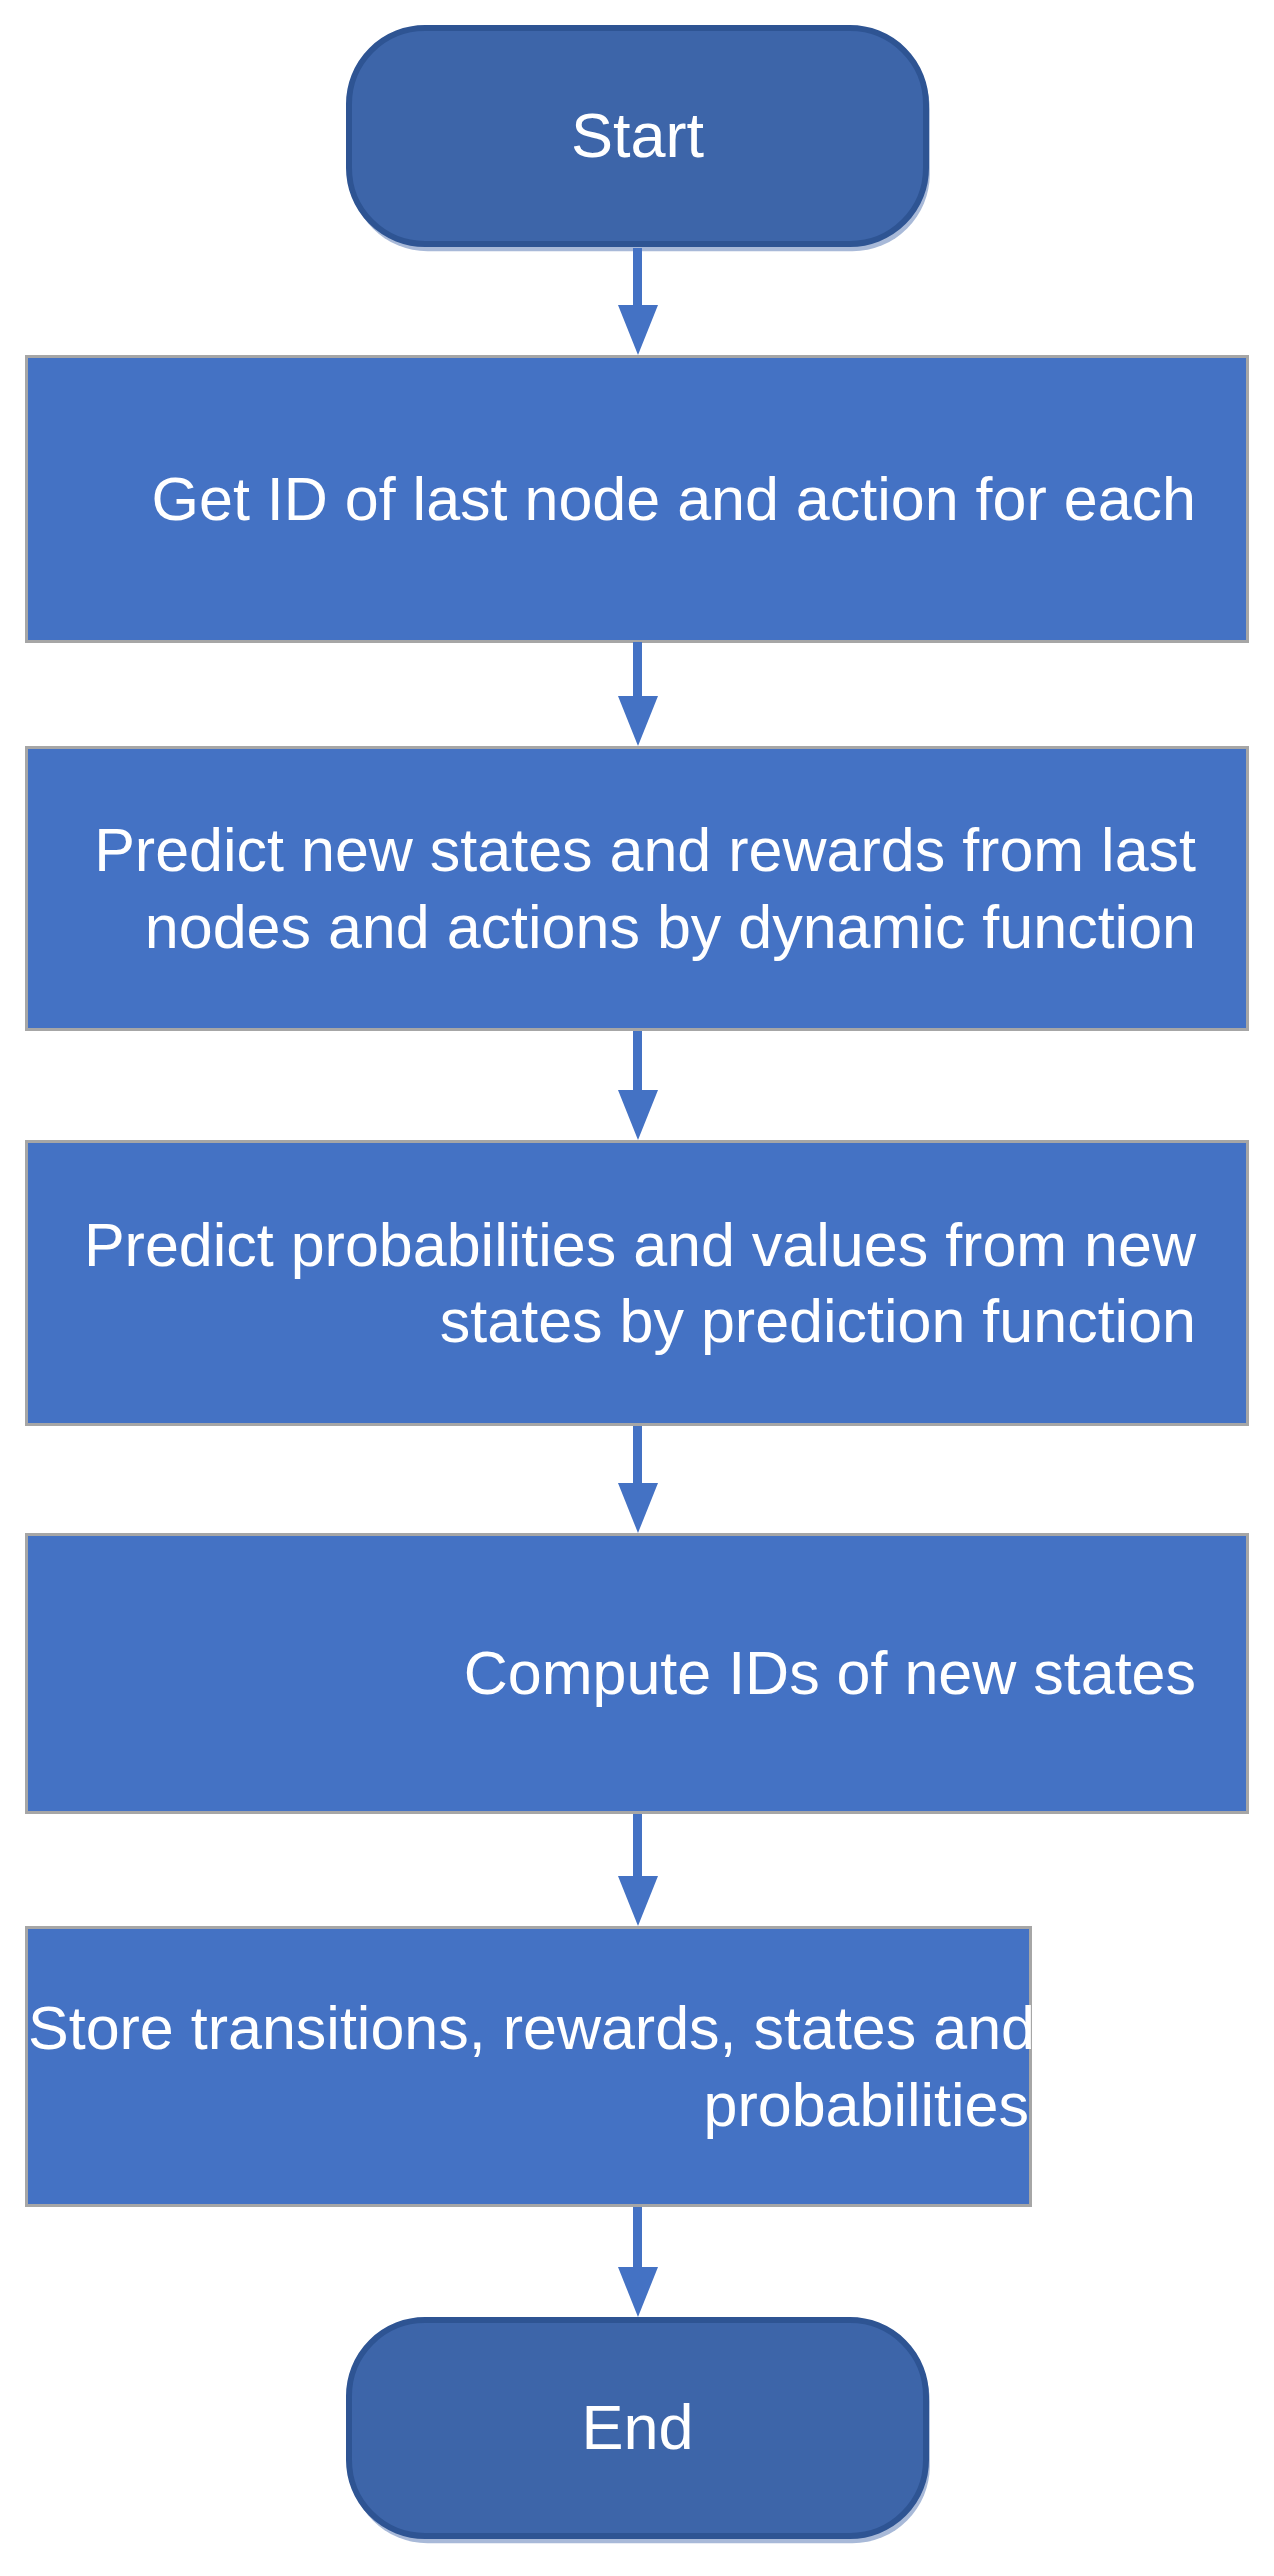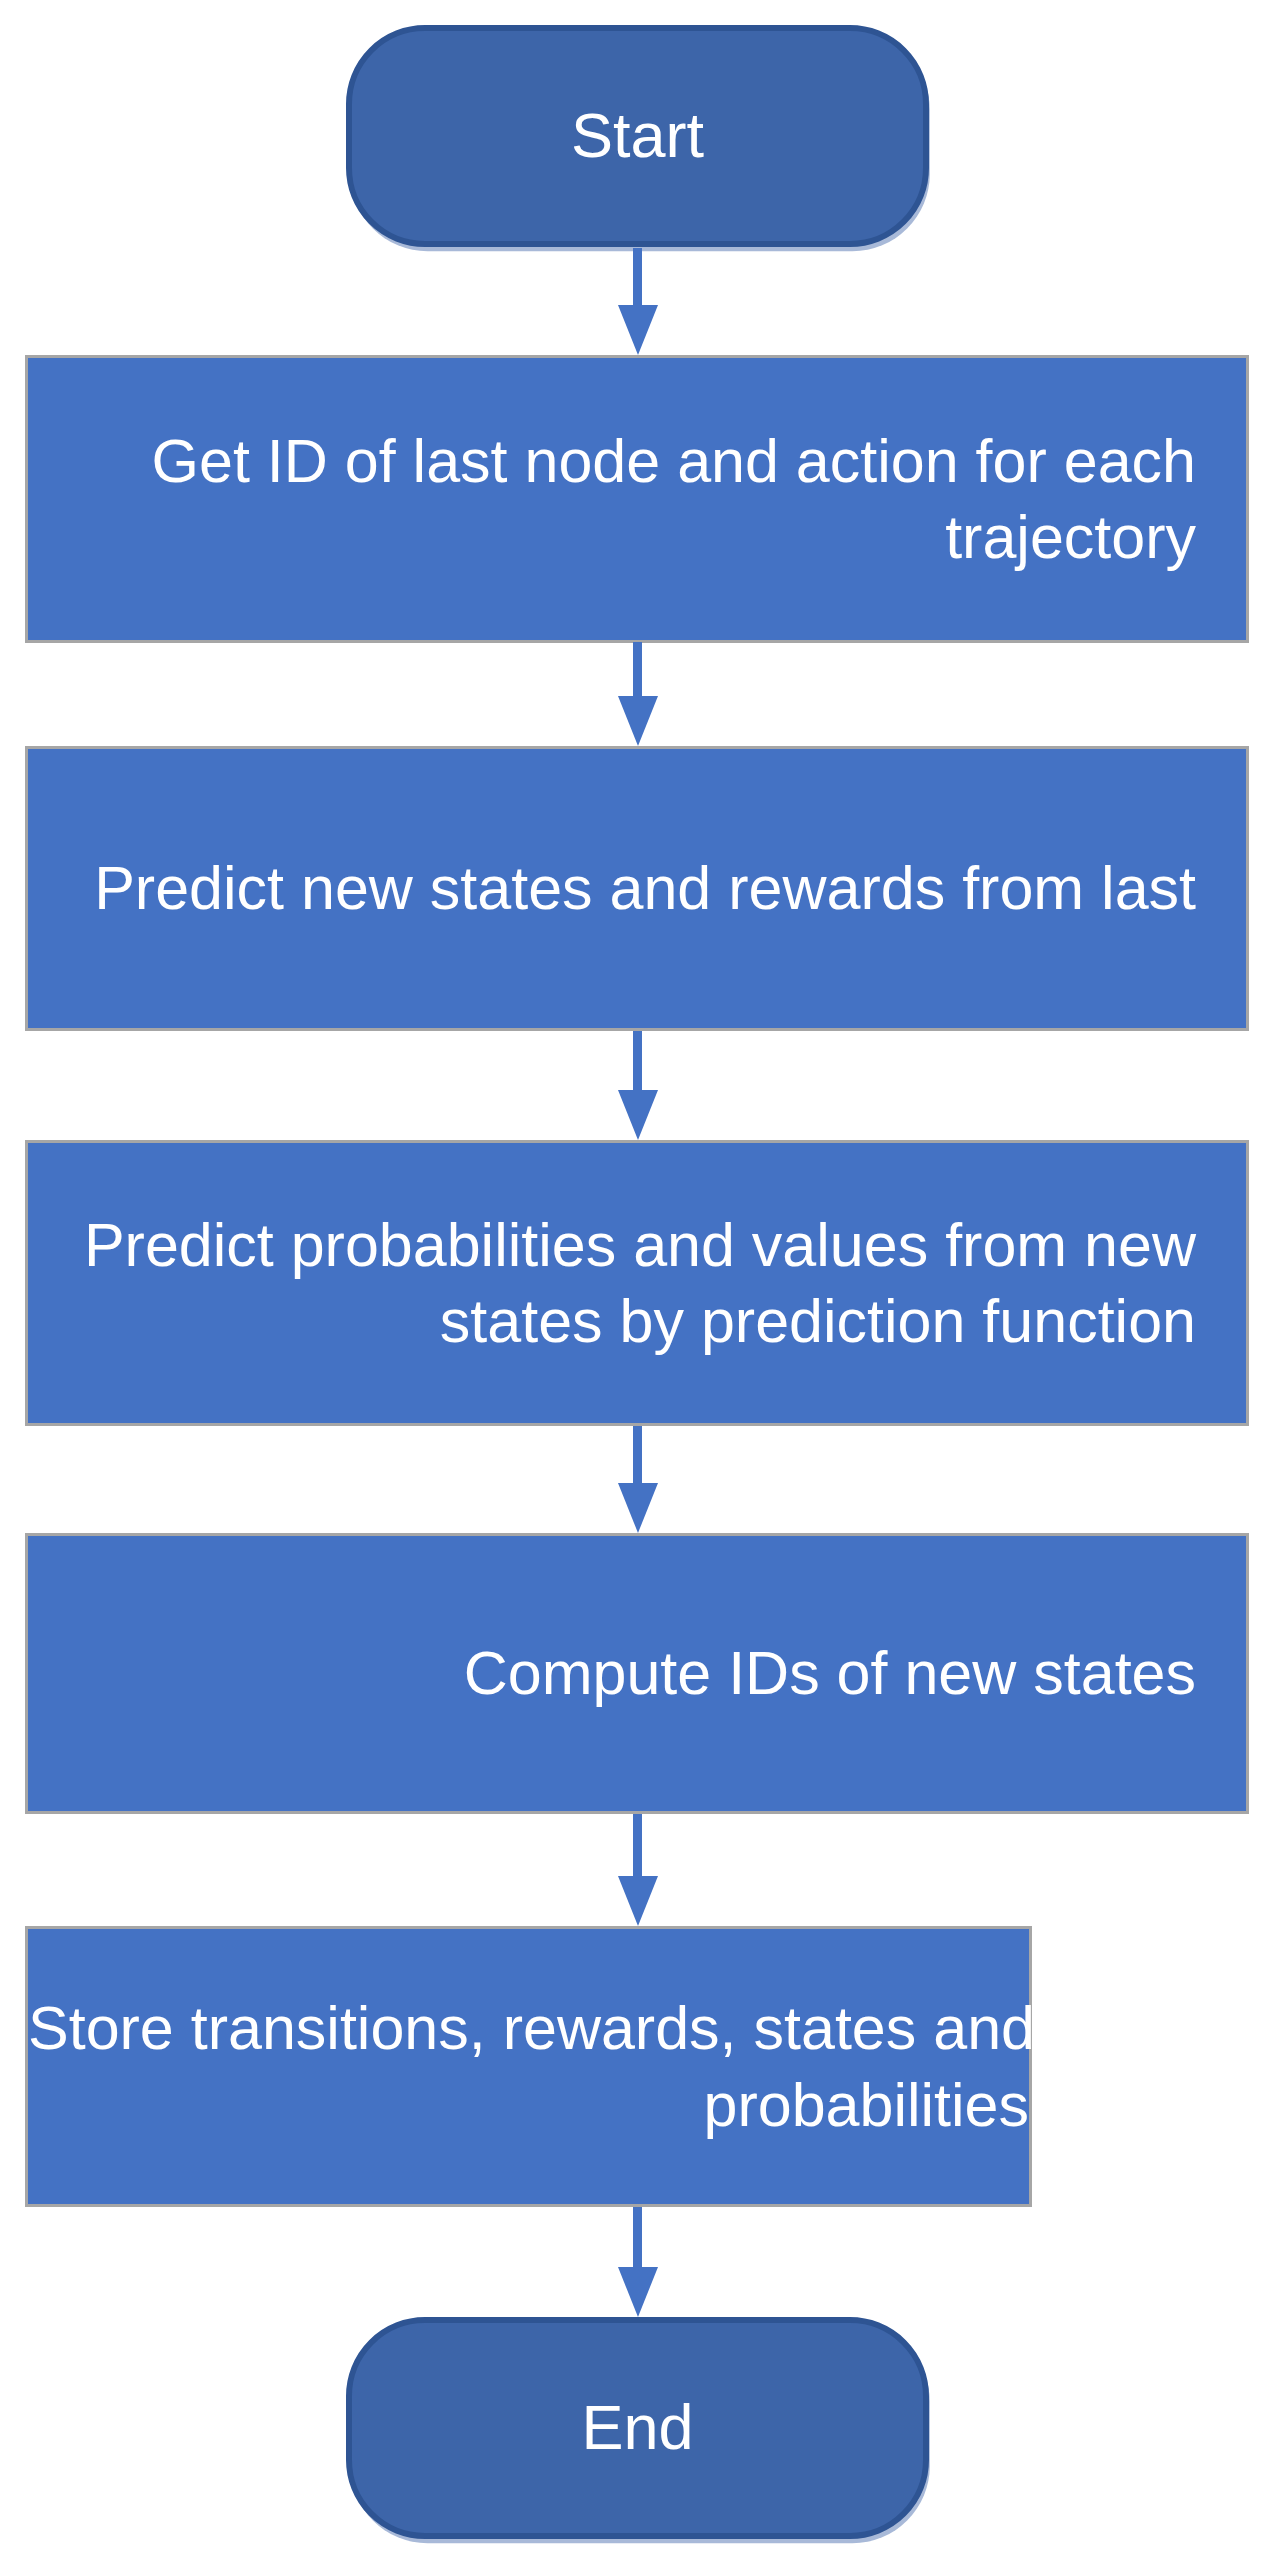--- a/index.html
+++ b/index.html
@@ -88,32 +88,32 @@
   </div>
 
   <div class="connector" style="top:248px;height:107px">
     <div class="shaft"></div>
     <div class="head"></div>
   </div>
 
   <div class="node process" style="left:25px;top:355px;width:1224px;height:288px">
     <div class="label">
       <span class="line">Get ID of last node and action for each</span>
-      <span class="line">trajectory</span>
     </div>
   </div>
 
   <div class="connector" style="top:642px;height:104px">
     <div class="shaft"></div>
     <div class="head"></div>
   </div>
 
   <div class="node process" style="left:25px;top:746px;width:1224px;height:285px">
     <div class="label">
       <span class="line">Predict new states and rewards from last</span>
+      <span class="line">nodes and actions by dynamic function</span>
     </div>
   </div>
 
   <div class="connector" style="top:1031px;height:109px">
     <div class="shaft"></div>
     <div class="head"></div>
   </div>
 
   <div class="node process" style="left:25px;top:1140px;width:1224px;height:286px">
     <div class="label">

